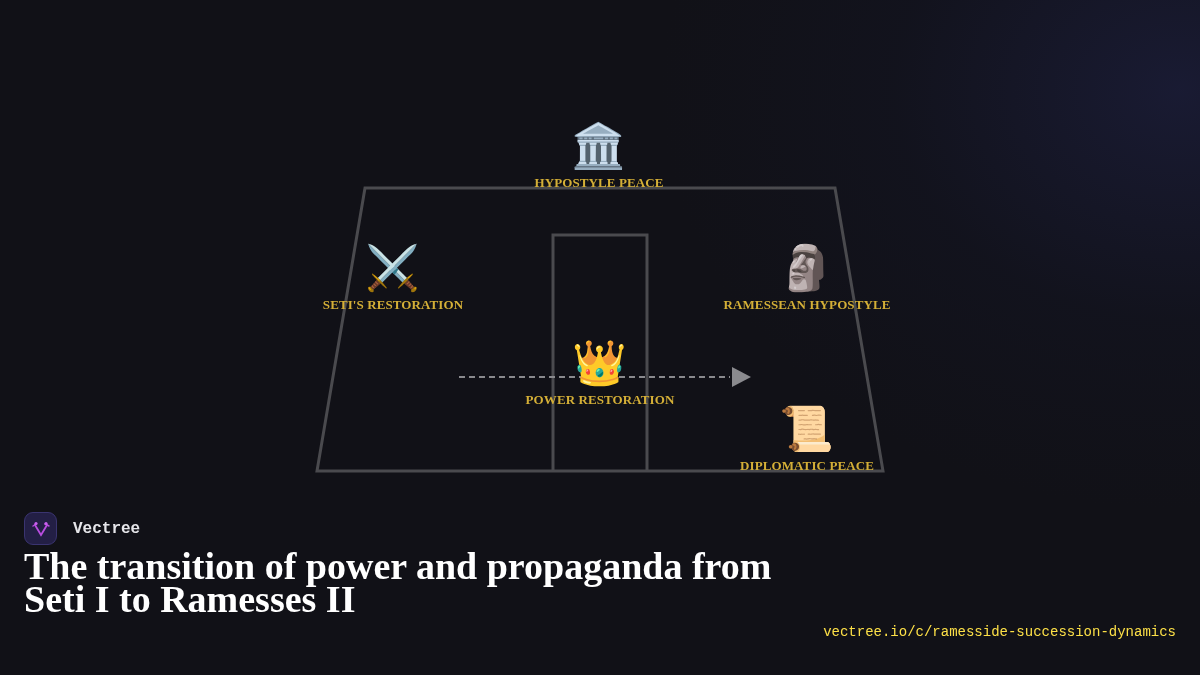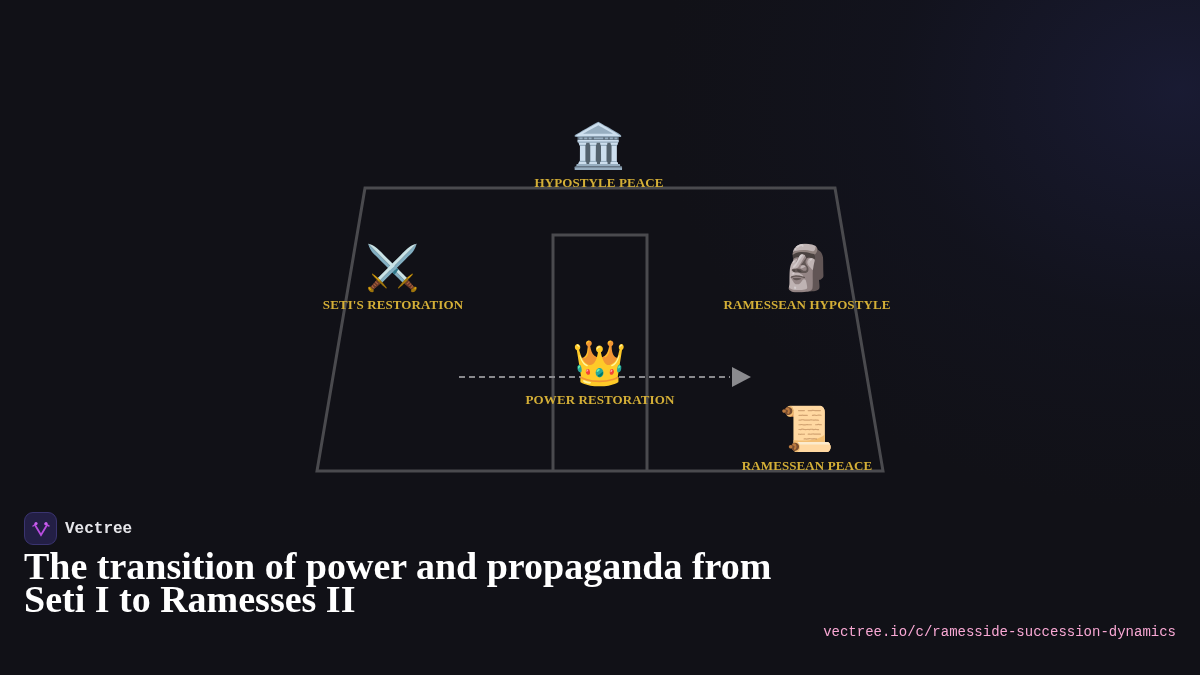--- a/index.html
+++ b/index.html
@@ -34,30 +34,30 @@
     display:flex; align-items:center; gap:8px;
   }
   .brand-logo {
     width:33px; height:33px; border-radius:9px;
     background:#231f45; border:1px solid #3a3470;
     display:flex; align-items:center; justify-content:center;
     box-sizing:border-box;
   }
   .brand-name {
     font-family:"Liberation Mono", monospace; font-weight:bold;
-    font-size:16px; color:#e6e6ea;
+    font-size:16px; color:#e6e6ea;margin-left:8px;
   }
   .title {
     position:absolute; left:24px; top:550px; width:780px;
     font-family:Liberation Serif, serif; font-weight:bold;
     font-size:38px; line-height:33px; color:#ffffff; margin:0;
   }
   .url {
     position:absolute; right:24px; top:624px;
-    font-family:"Liberation Mono", monospace; font-size:14px; color:#f9a8d4;
+    font-family:"Liberation Mono", monospace; font-size:14px; color:#fde047;
   }
 </style>
 </head>
 <body>
 
 <div class="bg-glow"></div>
 
 <svg class="frame" width="1200" height="675">
   <polygon points="365,188 835,188 883,471 317,471" fill="none" stroke="#4a4a4e" stroke-width="3"></polygon>
   <polyline points="553,471 553,235 647,235 647,471" fill="none" stroke="#4a4a4e" stroke-width="3"></polyline>
@@ -80,21 +80,21 @@
   <span class="label">RAMESSEAN HYPOSTYLE</span>
 </div>
 
 <div class="node" style="left:600px; top:337px;">
   <span class="icon">👑</span>
   <span class="label">POWER RESTORATION</span>
 </div>
 
 <div class="node" style="left:807px; top:403px;">
   <span class="icon">📜</span>
-  <span class="label">RAMESSEAN PEACE</span>
+  <span class="label">DIPLOMATIC PEACE</span>
 </div>
 
 <div class="brand">
   <div class="brand-logo">
     <svg width="20" height="18" viewBox="0 0 20 18">
       <path d="M4 5 L10 15 L16 5" fill="none" stroke="#b94de0" stroke-width="1.8" stroke-linecap="round"></path>
       <path d="M2 6 L5 4 M14 4 L18 6" fill="none" stroke="#b94de0" stroke-width="1.5" stroke-linecap="round"></path>
       <circle cx="5" cy="3.5" r="1.6" fill="#c960ef"></circle>
       <circle cx="15" cy="3.5" r="1.6" fill="#c960ef"></circle>
     </svg>

